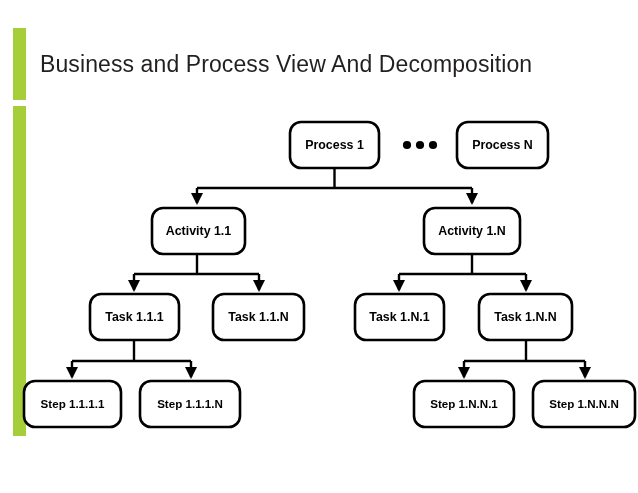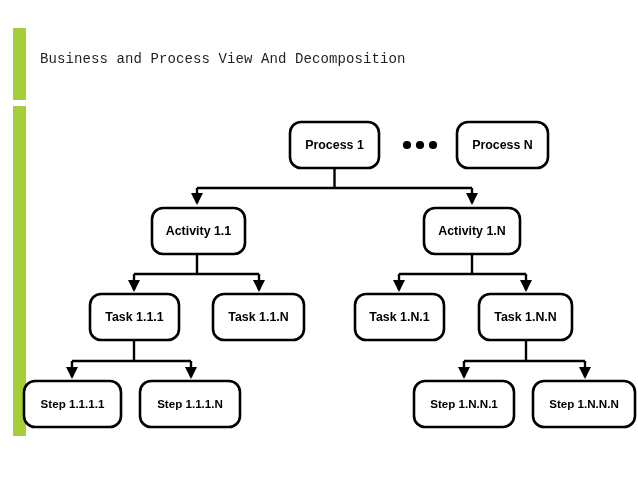--- a/index.html
+++ b/index.html
@@ -23,26 +23,26 @@
     width: 13px;
     background: #A6CE39;
   }
   #accent-top  { top: 28px;  height: 72px; }
   #accent-main { top: 106px; height: 330px; }
 
   #slide-title {
     position: absolute;
     left: 40px;
     top: 51px;
-    font-size: 14px;
+    font-size: 23px;
     font-weight: 400;
     color: #231f20;
     letter-spacing: 0.1px;
     white-space: nowrap;
-    font-family: Liberation Mono, monospace;
+    font-family: Liberation Sans, sans-serif;
   }
 
   #diagram {
     position: absolute;
     left: 0;
     top: 0;
     width: 638px;
     height: 493px;
   }
   .node-rect {

